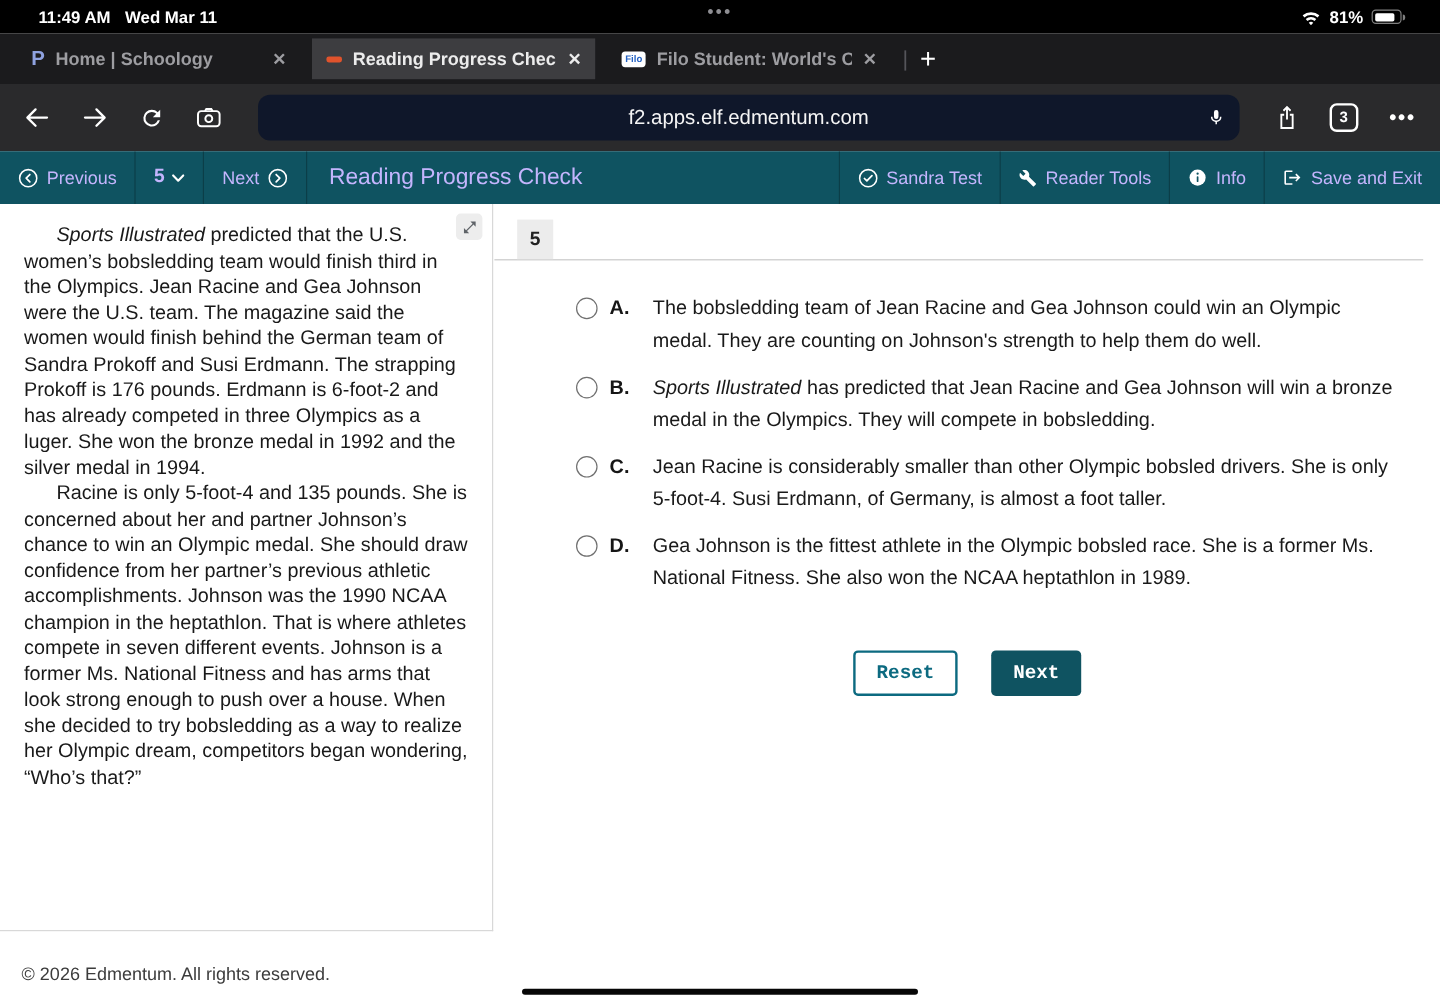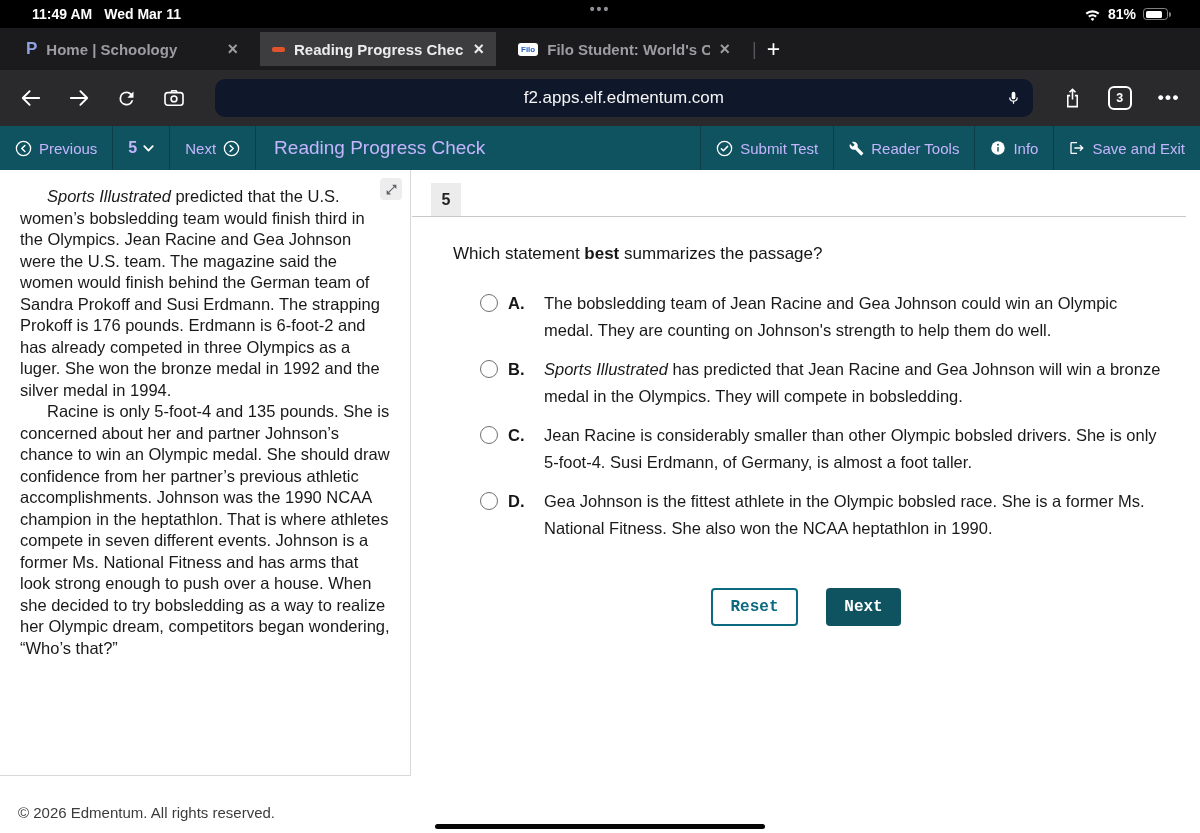--- a/index.html
+++ b/index.html
@@ -174,21 +174,21 @@
         <path d="M8.4 6.4 L12 10 l-3.6 3.6" stroke="#fff" stroke-width="1.7" fill="none" stroke-linecap="round" stroke-linejoin="round"></path>
       </svg>
   </div>
   <div class="tb-title">Reading Progress Check</div>
   <div class="tb-right">
     <div class="tb-item">
       <svg width="17" height="17" viewBox="0 0 20 20">
           <circle cx="10" cy="10" r="8.4" stroke="#fff" stroke-width="1.5" fill="none"></circle>
           <path d="M6.3 10.3 l2.4 2.4 5-5.2" stroke="#fff" stroke-width="1.7" fill="none" stroke-linecap="round" stroke-linejoin="round"></path>
         </svg>
-      <span>Submit Test</span>
+      <span>Sandra Test</span>
     </div>
     <div class="tb-item">
       <svg width="15" height="15" viewBox="0 0 24 24">
           <path fill="#fff" d="M22.7 19l-9.1-9.1c.9-2.3.4-5-1.5-6.9-2-2-5-2.4-7.4-1.3L9 6 6 9 1.6 4.7C.4 7.1.9 10.1 2.9 12.1c1.9 1.9 4.6 2.4 6.9 1.5l9.1 9.1c.4.4 1 .4 1.4 0l2.3-2.3c.5-.4.5-1.1.1-1.4z"></path>
         </svg>
       <span>Reader Tools</span>
     </div>
     <div class="tb-item">
       <svg width="16" height="16" viewBox="0 0 20 20">
           <circle cx="10" cy="10" r="8.4" fill="#fff"></circle>
@@ -217,41 +217,40 @@
     <p>Racine is only 5-foot-4 and 135 pounds. She is concerned about her and partner Johnson’s chance to win an Olympic medal. She should draw confidence from her partner’s previous athletic accomplishments. Johnson was the 1990 NCAA champion in the heptathlon. That is where athletes compete in seven different events. Johnson is a former Ms. National Fitness and has arms that look strong enough to push over a house. When she decided to try bobsledding as a way to realize her Olympic dream, competitors began wondering, “Who’s that?”</p>
   </div>
 </div>
 <div class="footer">© 2026 Edmentum. All rights reserved.</div>
 
 <div class="content-right">
   <div class="q-header">
     <div class="q-num">5</div>
   </div>
   <div class="q-body">
-    <div class="q-prompt"><span>Which statement </span><span class="bold">best</span><span> summarizes the passage?</span></div>
     <div class="options">
       <div class="option">
         <span class="radio"></span>
         <span class="opt-letter">A.</span>
         <span class="opt-text"><span class="ital"></span><span>The bobsledding team of Jean Racine and Gea Johnson could win an Olympic medal. They are counting on Johnson's strength to help them do well.</span></span>
       </div>
       <div class="option">
         <span class="radio"></span>
         <span class="opt-letter">B.</span>
         <span class="opt-text"><span class="ital">Sports Illustrated</span><span> has predicted that Jean Racine and Gea Johnson will win a bronze medal in the Olympics. They will compete in bobsledding.</span></span>
       </div>
       <div class="option">
         <span class="radio"></span>
         <span class="opt-letter">C.</span>
         <span class="opt-text"><span class="ital"></span><span>Jean Racine is considerably smaller than other Olympic bobsled drivers. She is only 5-foot-4. Susi Erdmann, of Germany, is almost a foot taller.</span></span>
       </div>
       <div class="option">
         <span class="radio"></span>
         <span class="opt-letter">D.</span>
-        <span class="opt-text"><span class="ital"></span><span>Gea Johnson is the fittest athlete in the Olympic bobsled race. She is a former Ms. National Fitness. She also won the NCAA heptathlon in 1990.</span></span>
+        <span class="opt-text"><span class="ital"></span><span>Gea Johnson is the fittest athlete in the Olympic bobsled race. She is a former Ms. National Fitness. She also won the NCAA heptathlon in 1989.</span></span>
       </div>
     </div>
     <div class="action-row">
       <button class="btn-reset">Reset</button>
       <button class="btn-next">Next</button>
     </div>
   </div>
 </div>
 
 <div class="home-indicator"></div>

